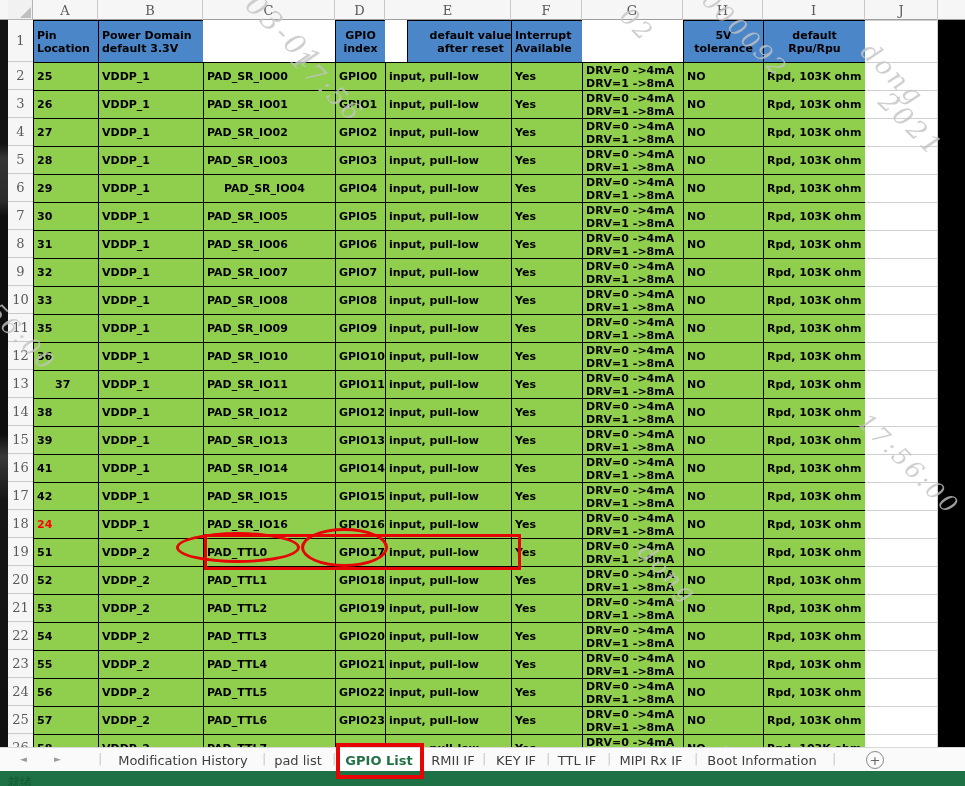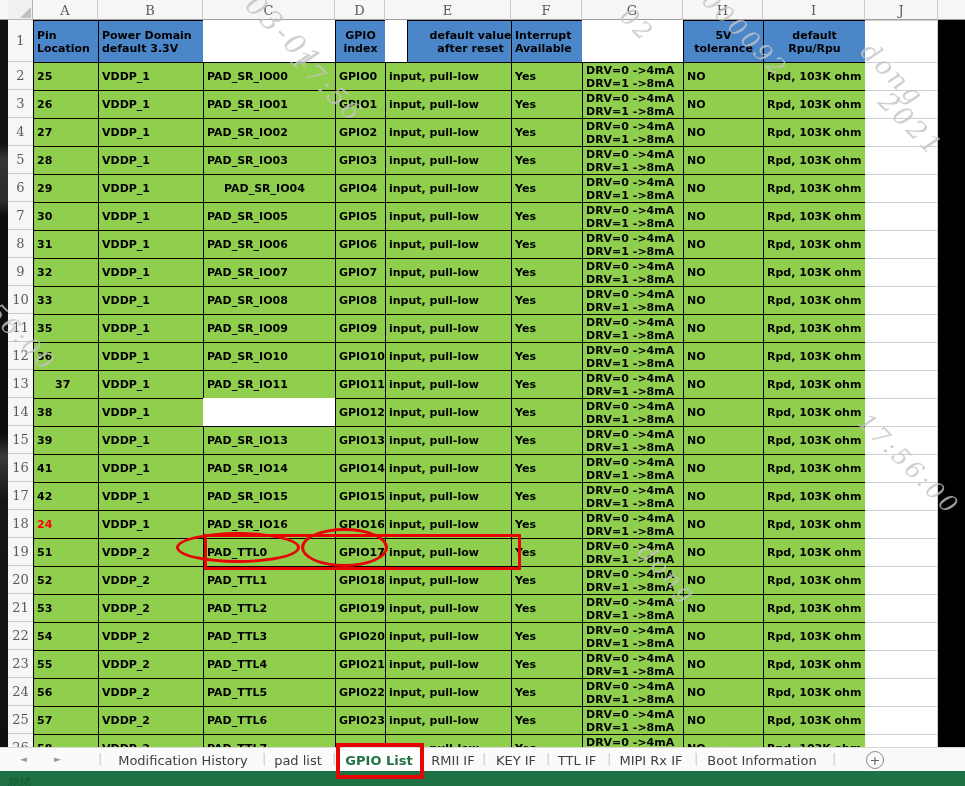--- a/index.html
+++ b/index.html
@@ -222,20 +222,21 @@
       <div class="cell data" style="left: 335px; top: 370px; width: 50px; height: 28px;">GPIO11</div>
       <div class="cell data" style="left: 385px; top: 370px; width: 126px; height: 28px;">input, pull-low</div>
       <div class="cell data" style="left: 511px; top: 370px; width: 71px; height: 28px;">Yes</div>
       <div class="cell data" style="left: 582px; top: 370px; width: 101px; height: 28px;">DRV=0 -&gt;4mA
 DRV=1 -&gt;8mA</div>
       <div class="cell data" style="left: 683px; top: 370px; width: 80px; height: 28px;">NO</div>
       <div class="cell data ledge" style="left: 763px; top: 370px; width: 103px; height: 28px;">Rpd, 103K ohm</div>
       <div class="cell jcol" style="left: 865px; top: 370px; width: 73px; height: 28px;"></div>
       <div class="cell data" style="left: 33px; top: 398px; width: 65px; height: 28px;">38</div>
       <div class="cell data" style="left: 98px; top: 398px; width: 105px; height: 28px;">VDDP_1</div>
+      <div class="cell data" style="left: 203px; top: 398px; width: 132px; height: 28px;">PAD_SR_IO12</div>
       <div class="cell data" style="left: 335px; top: 398px; width: 50px; height: 28px;">GPIO12</div>
       <div class="cell data" style="left: 385px; top: 398px; width: 126px; height: 28px;">input, pull-low</div>
       <div class="cell data" style="left: 511px; top: 398px; width: 71px; height: 28px;">Yes</div>
       <div class="cell data" style="left: 582px; top: 398px; width: 101px; height: 28px;">DRV=0 -&gt;4mA
 DRV=1 -&gt;8mA</div>
       <div class="cell data" style="left: 683px; top: 398px; width: 80px; height: 28px;">NO</div>
       <div class="cell data ledge" style="left: 763px; top: 398px; width: 103px; height: 28px;">Rpd, 103K ohm</div>
       <div class="cell jcol" style="left: 865px; top: 398px; width: 73px; height: 28px;"></div>
       <div class="cell data" style="left: 33px; top: 426px; width: 65px; height: 28px;">39</div>
       <div class="cell data" style="left: 98px; top: 426px; width: 105px; height: 28px;">VDDP_1</div>

